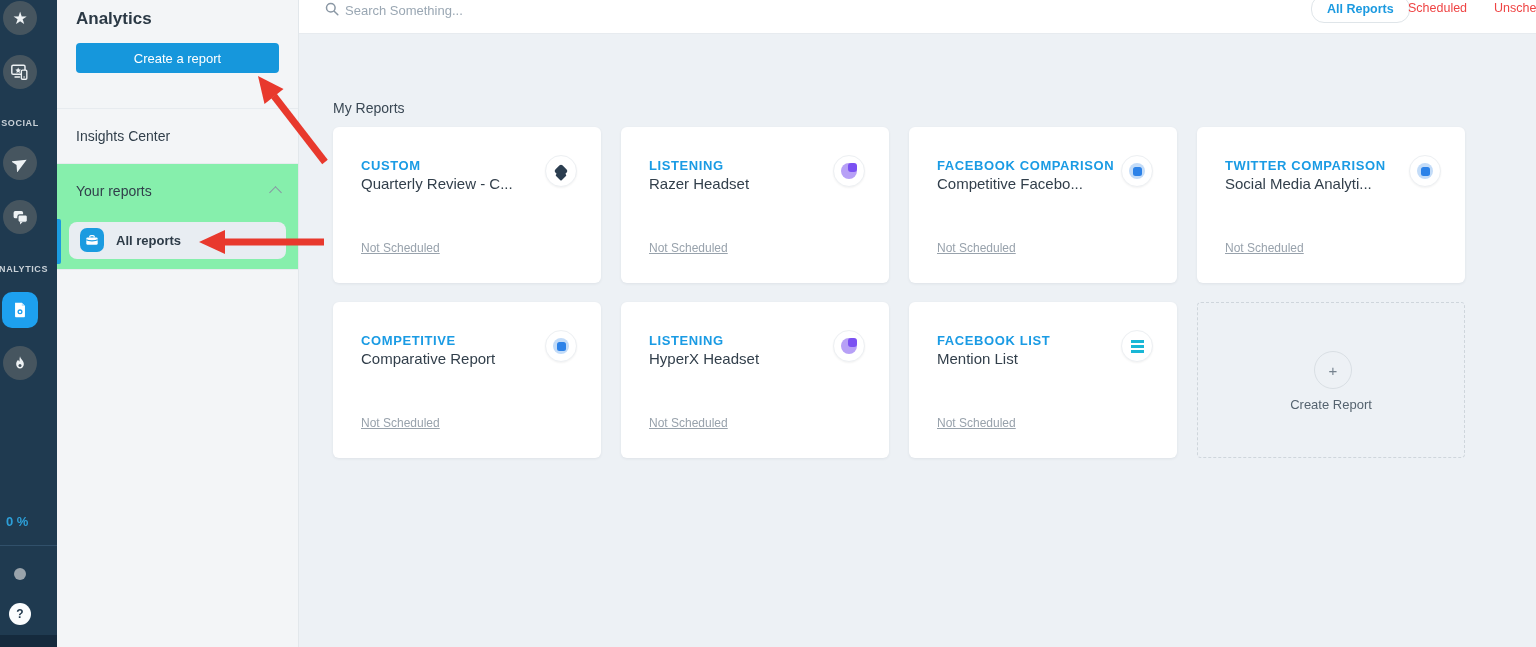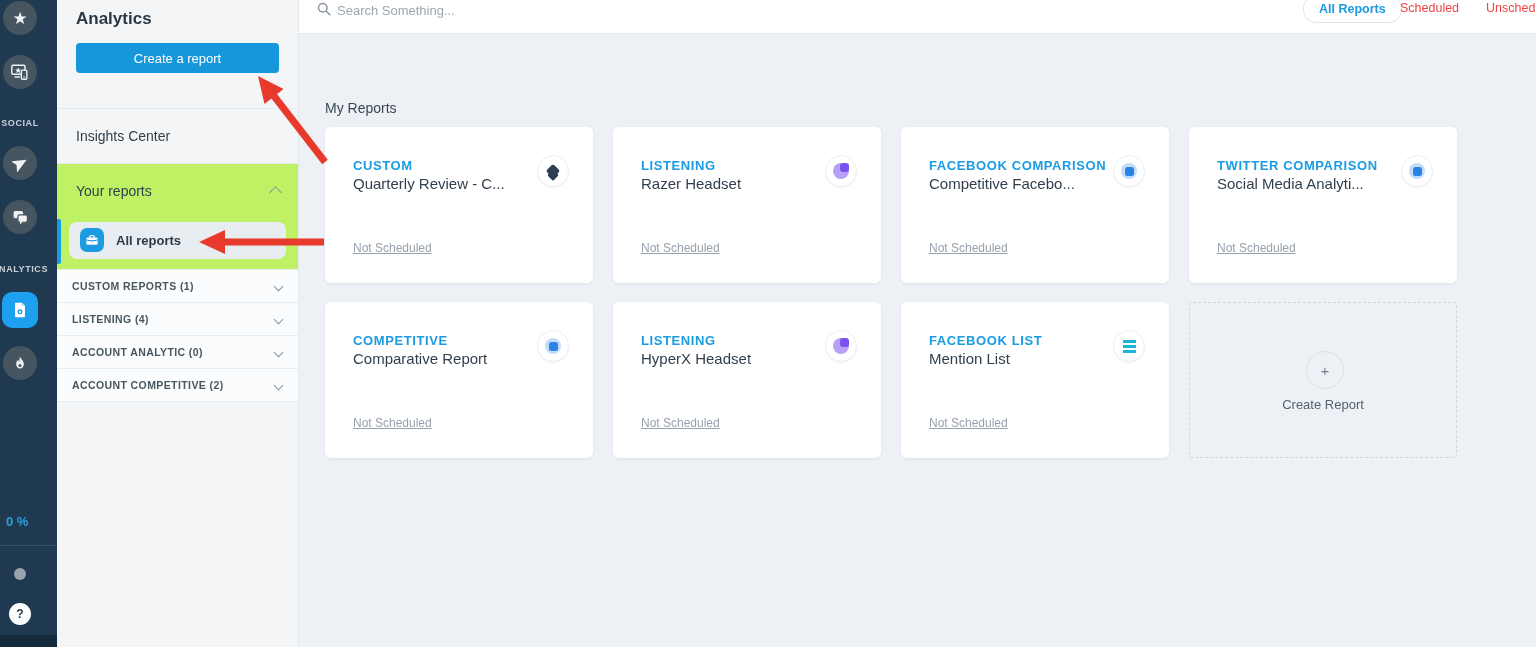--- a/index.html
+++ b/index.html
@@ -25,40 +25,40 @@
   .rail-bottom{position:absolute;left:0;top:635px;width:57px;height:12px;background:#152a3d;}
   .star-glyph{font-size:17px;line-height:1;}
   
   .sidebar{position:absolute;left:57px;top:0;width:241px;height:647px;background:#f3f5f7;
     border-right:1px solid #e2e7eb;z-index:4;}
   .sb-title{position:absolute;left:19px;top:9px;font-size:17px;font-weight:bold;color:#2b3945;}
   .sb-create{position:absolute;left:19px;top:43px;width:203px;height:30px;background:#1697dc;border:none;
     border-radius:4px;color:#fff;font-size:13px;font-family:inherit;cursor:pointer;}
   .sb-insights{position:absolute;left:0;top:108px;width:241px;height:55px;border-top:1px solid #e7ebef;
     display:flex;align-items:center;padding-left:19px;box-sizing:border-box;font-size:14px;color:#313f4b;}
-  .sb-white{position:absolute;left:0;top:163px;width:241px;height:107px;background:#bef264;
+  .sb-white{position:absolute;left:0;top:163px;width:241px;height:107px;background:#86efac;
     border-top:1px solid #e7ebef;border-bottom:1px solid #e7ebef;box-sizing:border-box;}
   .sb-yourreports{position:relative;height:54px;display:flex;align-items:center;padding-left:19px;
     font-size:14px;color:#313f4b;}
   .chev{width:8px;height:8px;border-right:1.8px solid #8795a2;border-bottom:1.8px solid #8795a2;display:inline-block;}
   .chev.up{transform:rotate(-135deg);}
   .chev.down{transform:rotate(45deg);}
   .sb-yourreports .chev{position:absolute;right:18px;top:24px;}
   .all-reports{position:absolute;left:12px;top:58px;width:217px;height:37px;background:#e8edf2;border-radius:8px;}
   .all-reports-icon{position:absolute;left:11px;top:6px;width:24px;height:24px;border-radius:7px;background:#1b9be0;
     display:flex;align-items:center;justify-content:center;}
   .all-reports-label{position:absolute;left:47px;top:11px;font-size:13px;font-weight:bold;color:#2d3b47;}
   .active-bar{position:absolute;left:0;top:219px;width:4px;height:45px;background:#1b9be0;border-radius:0 2px 2px 0;}
   .cat-list{position:absolute;left:0;top:270px;width:241px;}
   .cat-row{position:relative;height:33px;background:#fbfcfd;border-bottom:1px solid #e9edf0;
     display:flex;align-items:center;padding-left:15px;box-sizing:border-box;}
   .cat-label{font-size:10.5px;font-weight:bold;letter-spacing:.4px;color:#48565f;}
   .cat-row .chev{position:absolute;right:16px;width:6px;height:6px;border-width:1.6px;}
   
-  .main{position:absolute;left:290px;top:0;right:0;height:647px;}
+  .main{position:absolute;left:298px;top:0;right:0;height:647px;}
   .topbar{position:absolute;left:0;top:0;right:0;height:33px;background:#fff;border-bottom:1px solid #e7ebef;}
   .search-icon{position:absolute;left:27px;top:2px;}
   .search-input{position:absolute;left:45px;top:0px;width:400px;height:18px;border:none;outline:none;
     background:transparent;font-size:13px;font-family:inherit;color:#57646f;}
   .search-input::placeholder{color:#9aa7b3;}
   .tab{position:absolute;top:1px;font-size:12.5px;color:#ef4444;white-space:nowrap;cursor:pointer;}
   .tab.pill{top:-5px;height:26px;line-height:26px;padding:0 15px;border:1px solid #dfe5e9;border-radius:13px;
     background:#fff;color:#1c9ae0;font-weight:bold;}
   .section-title{position:absolute;left:35px;top:100px;font-size:14px;color:#3a4854;text-align:right;}
   .grid{position:absolute;left:35px;top:127px;display:grid;grid-template-columns:repeat(4,268px);
@@ -152,38 +152,20 @@
         <svg width="14" height="14" viewBox="0 0 16 16">
           <rect x="1.5" y="5" width="13" height="8.5" rx="1.6" fill="#ffffff"></rect>
           <path d="M5.5 5 v-.8 a1.3 1.3 0 0 1 1.3 -1.3 h2.4 a1.3 1.3 0 0 1 1.3 1.3 V5" fill="none" stroke="#ffffff" stroke-width="1.5"></path>
           <path d="M1.5 7.8 c2.5 1.6 10.5 1.6 13 0" fill="none" stroke="#1b9be0" stroke-width="1.3"></path>
         </svg>
       </span>
       <span class="all-reports-label">All reports</span>
     </div>
   </div>
   <div class="active-bar"></div>
-  <div class="cat-list">
-      <div class="cat-row">
-        <span class="cat-label">CUSTOM REPORTS (1)</span>
-        <span class="chev down"></span>
-      </div>
-      <div class="cat-row">
-        <span class="cat-label">LISTENING (4)</span>
-        <span class="chev down"></span>
-      </div>
-      <div class="cat-row">
-        <span class="cat-label">ACCOUNT ANALYTIC (0)</span>
-        <span class="chev down"></span>
-      </div>
-      <div class="cat-row">
-        <span class="cat-label">ACCOUNT COMPETITIVE (2)</span>
-        <span class="chev down"></span>
-      </div>
-    </div>
 </div>
 
 <div class="main">
   <div class="topbar">
     <svg class="search-icon" width="14" height="14" viewBox="0 0 14 14">
       <circle cx="5.8" cy="5.8" r="4.3" fill="none" stroke="#8a97a4" stroke-width="1.5"></circle>
       <line x1="9.2" y1="9.2" x2="12.8" y2="12.8" stroke="#8a97a4" stroke-width="1.5" stroke-linecap="round"></line>
     </svg>
     <input class="search-input" type="text" placeholder="Search Something..." style="">
     <div id="tabs">

